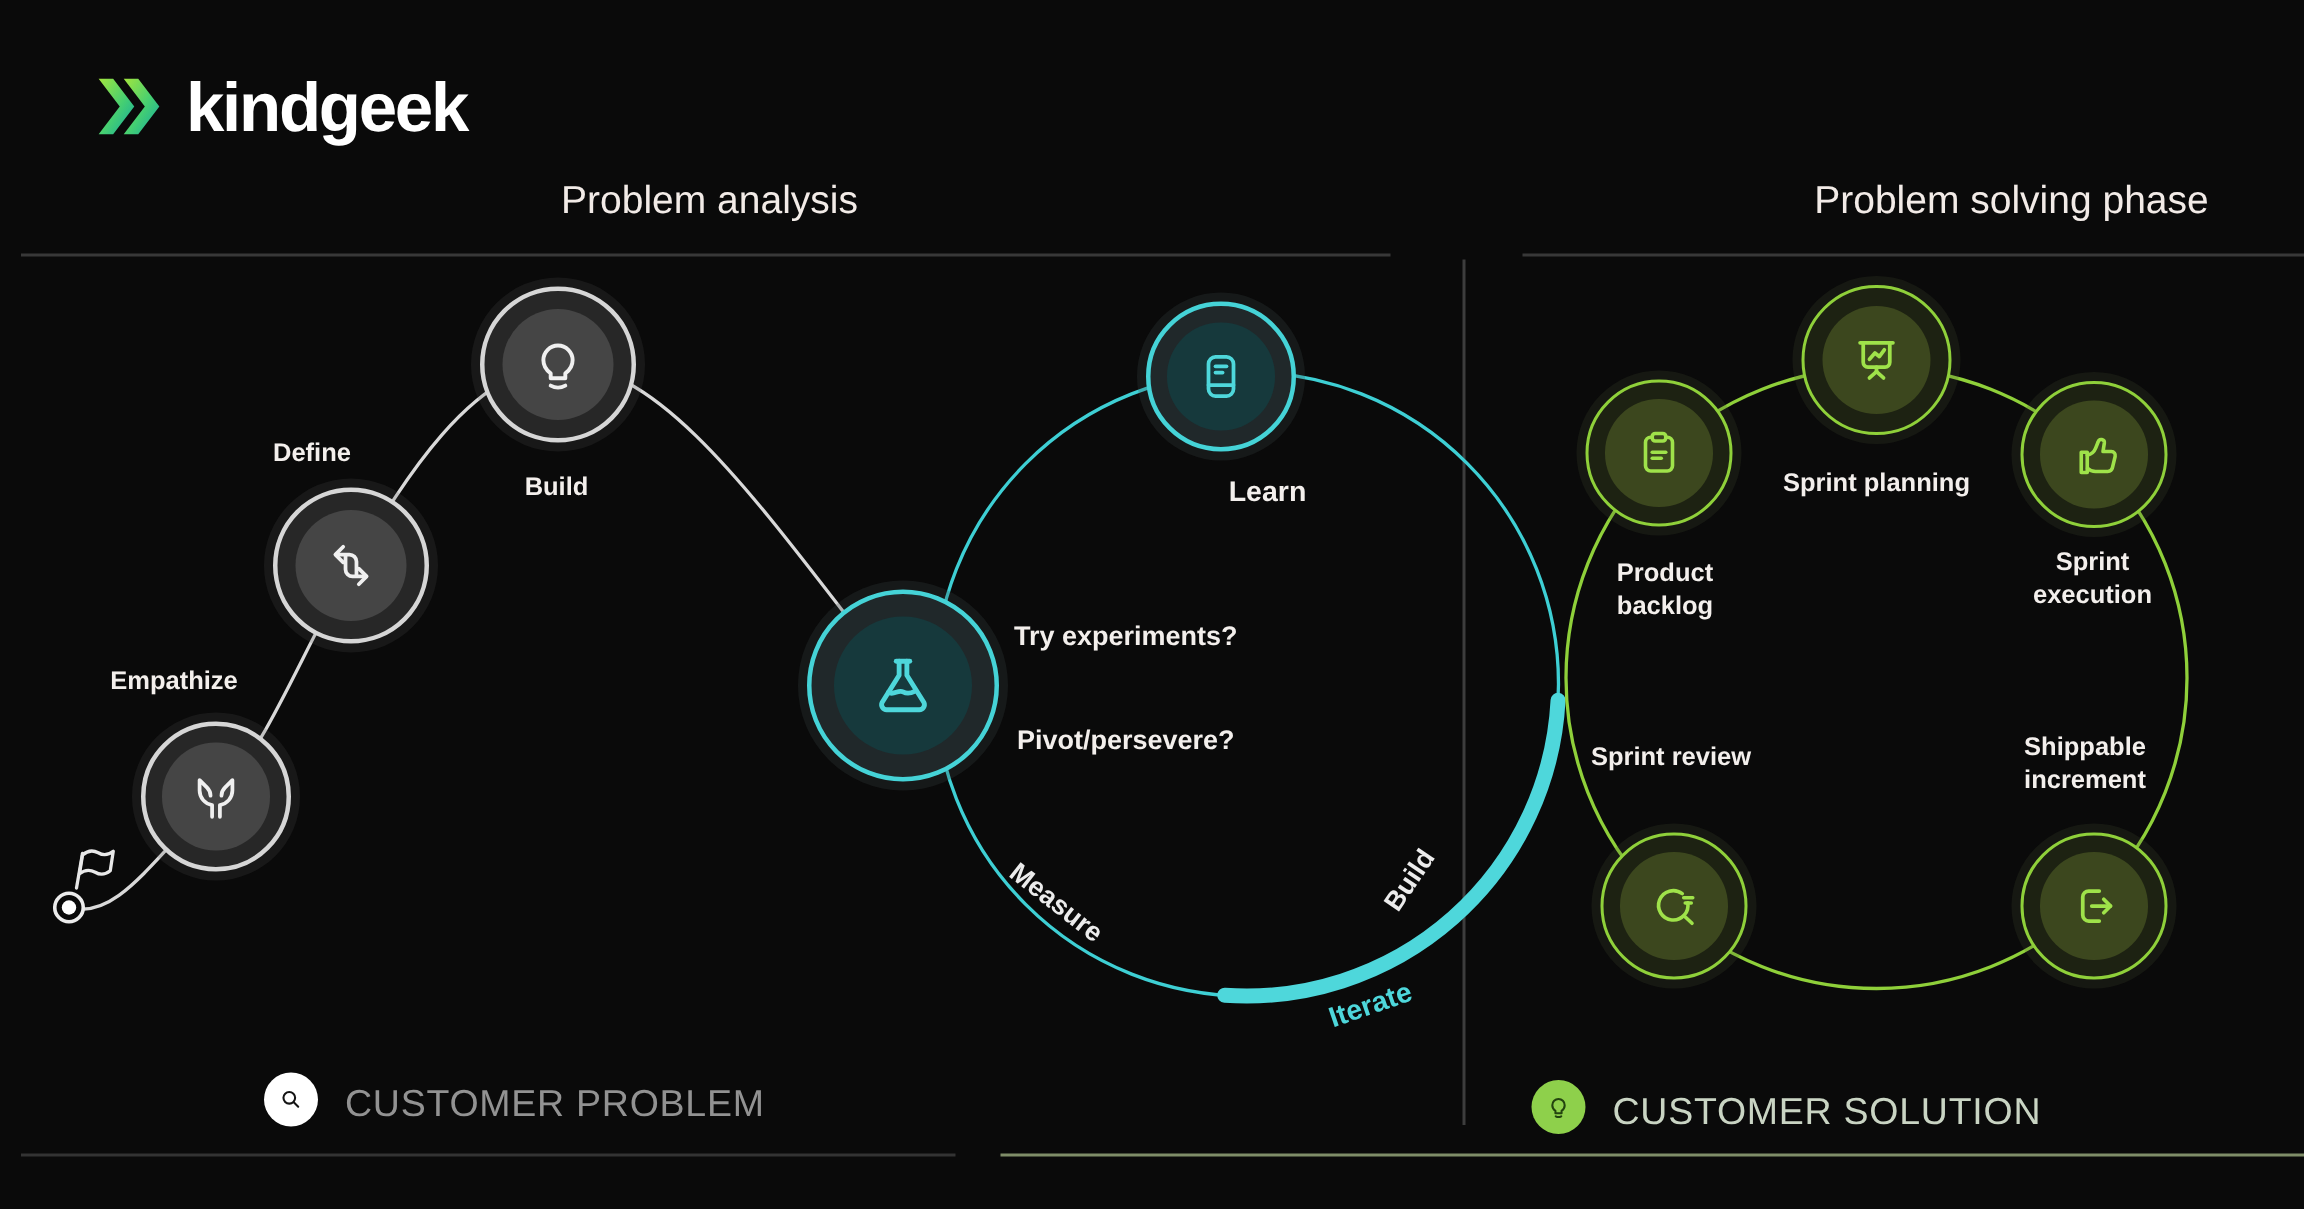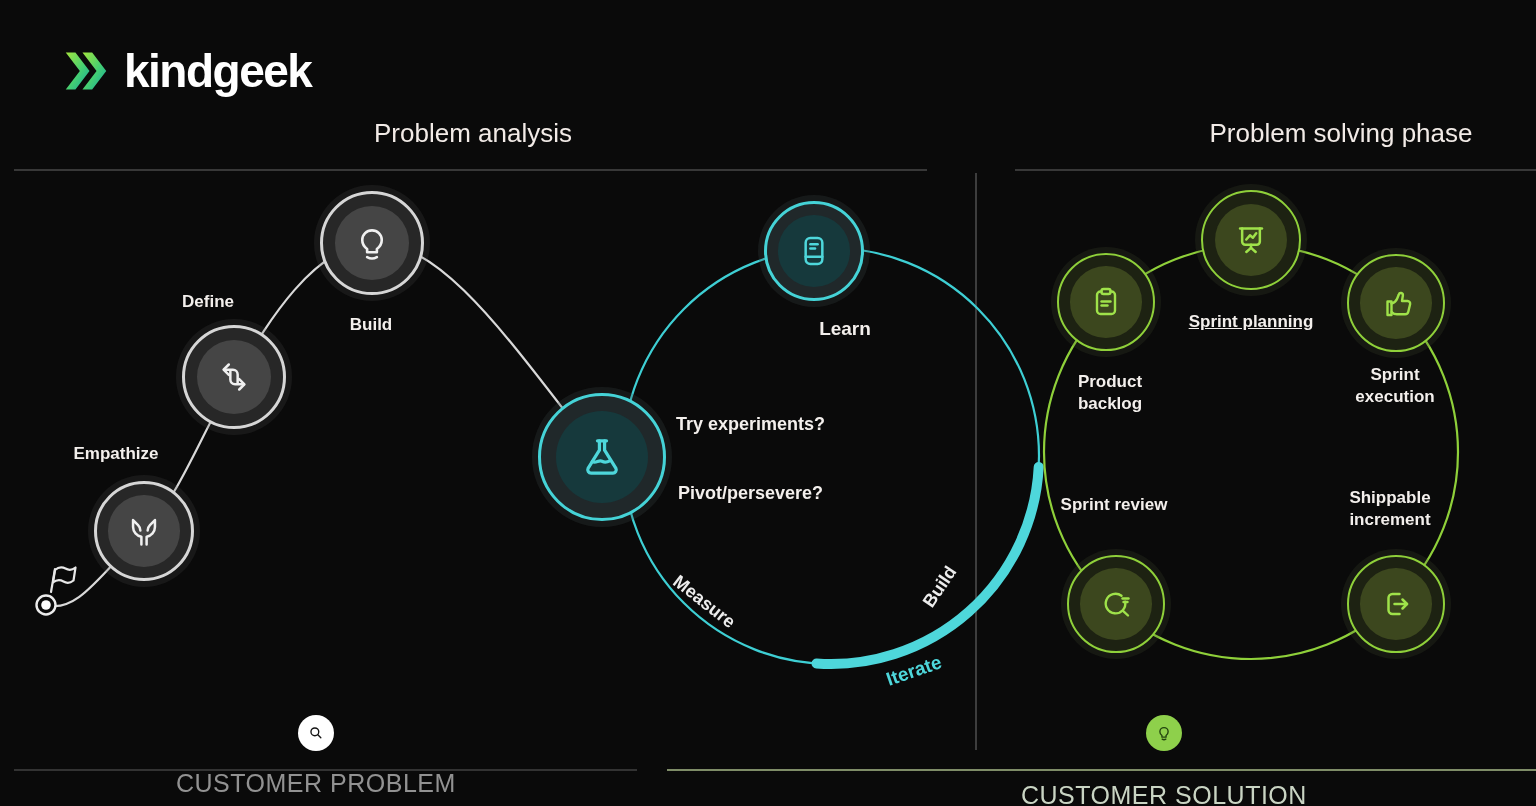--- a/index.html
+++ b/index.html
@@ -26,21 +26,21 @@
   .node.green{border:2.5px solid #8fd03a;background:#1d2212;box-shadow:0 0 0 6px rgba(70,80,50,.2);}
   .node.green .inner{background:#3c471e;}
   .node svg{display:block;}
   
   .step-label{font-size:17px;font-weight:700;color:#f3efec;text-align:center;line-height:1.3;}
   .q-label{font-size:18px;font-weight:700;color:#f3efec;}
   .loop-word{font-size:18px;font-weight:700;color:#ececec;white-space:nowrap;}
   #iterate-label{color:#4ed7db;font-size:19px;}
   .scrum-label{font-size:17px;font-weight:700;color:#f3efec;text-align:center;line-height:1.32;width:130px;}
   
-  .legend{display:flex;align-items:center;gap:18px;flex-direction:column;}
+  .legend{display:flex;align-items:flex-end;gap:18px;}
   .legend-dot{width:36px;height:36px;border-radius:50%;display:flex;align-items:center;justify-content:center;}
   #legend-problem-dot{background:#ffffff;}
   #legend-solution-dot{background:#8ed04b;}
   .legend-text{font-size:25px;letter-spacing:.5px;font-weight:400;}
   #legend-problem-text{color:#929292;}
   #legend-solution-text{color:#c9d4c3;margin-top:12px;}
   svg{overflow:visible;}
 </style>
 </head>
 <body>
@@ -187,21 +187,21 @@
   <div class="abs step-label" style="left:310px;top:314px;width:122px;">Build</div>
 
   <div class="abs step-label" style="left:784px;top:317px;width:122px;font-size:19px;">Learn</div>
   <div class="abs q-label" style="left:676px;top:414px;">Try experiments?</div>
   <div class="abs q-label" style="left:678px;top:483px;">Pivot/persevere?</div>
   <div class="abs loop-word" style="left:704px;top:602px;transform:translate(-50%,-50%) rotate(38deg);">Measure</div>
   <div class="abs loop-word" style="left:940px;top:587px;transform:translate(-50%,-50%) rotate(-56deg);">Build</div>
   <div class="abs loop-word" id="iterate-label" style="left:914px;top:671px;transform:translate(-50%,-50%) rotate(-19deg);">Iterate</div>
 
   <div class="abs scrum-label" style="left:1045px;top:371px;">Product backlog</div>
-  <div class="abs scrum-label" style="left:1186px;top:311px;text-decoration:underline;">Sprint planning</div>
+  <div class="abs scrum-label" style="left:1186px;top:311px;">Sprint planning</div>
   <div class="abs scrum-label" style="left:1330px;top:364px;">Sprint execution</div>
   <div class="abs scrum-label" style="left:1325px;top:487px;">Shippable increment</div>
   <div class="abs scrum-label" style="left:1049px;top:494px;">Sprint review</div>
 
   <div class="abs legend" style="left:176px;top:715px;">
     <div class="legend-dot" id="legend-problem-dot">
       <svg width="22" height="22" viewBox="0 0 48 48" fill="none" stroke="#141414" stroke-width="3" stroke-linecap="round">
         <circle cx="21.5" cy="21.5" r="8.5"></circle>
         <path d="M28 28 l6.5 6.5"></path>
       </svg>

